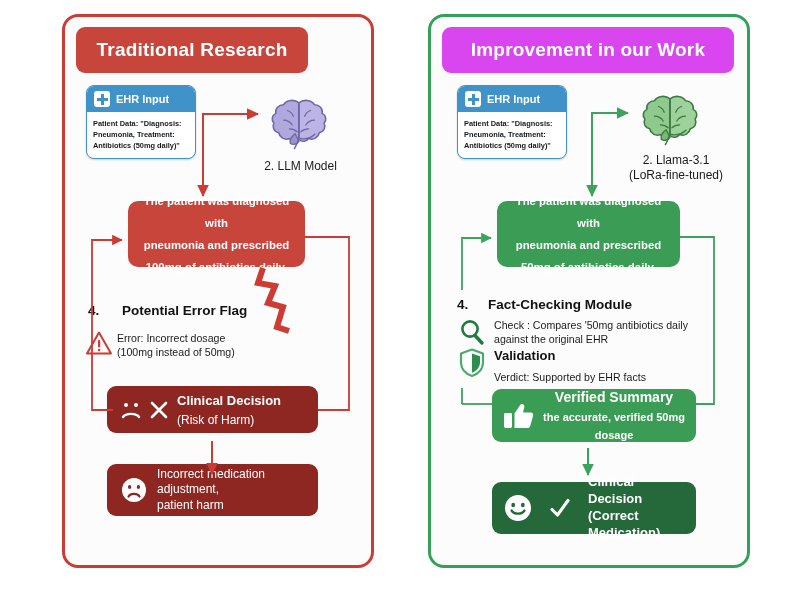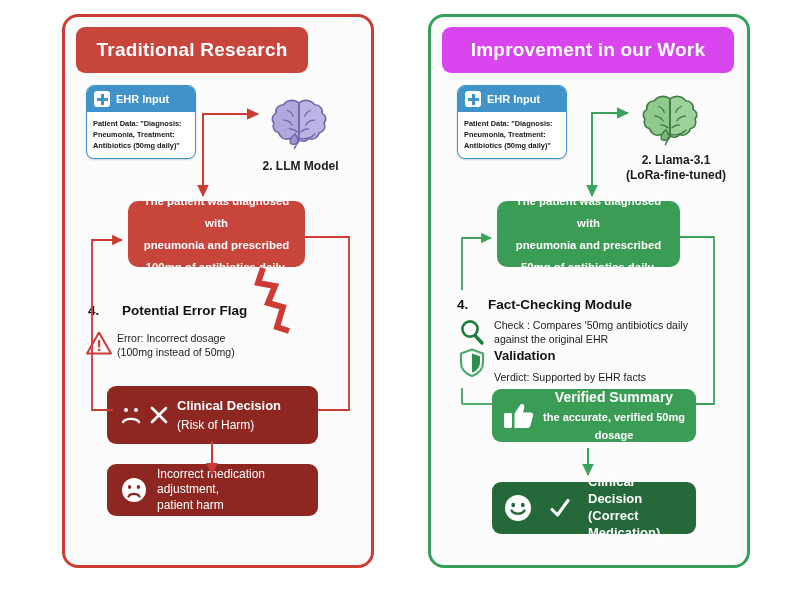--- a/index.html
+++ b/index.html
@@ -42,21 +42,21 @@
     content:"";position:absolute;background:#3f93c9;
   }
   .ehr-badge:before{left:6.5px;top:2.5px;width:3px;height:11px;}
   .ehr-badge:after{left:2.5px;top:6.5px;width:11px;height:3px;}
   .ehr-title{color:#ffffff;font-size:11px;font-weight:bold;}
   .ehr-body{padding:6px 6px 7px 6px;color:#15191c;font-size:7.4px;font-weight:bold;line-height:1.5;}
 
   
   .brain{position:absolute;width:62px;height:56px;}
   .brain-label{
-    position:absolute;text-align:center;font-size:12px;font-weight:bold;color:#1b1b1b;line-height:1.25;
+    position:absolute;text-align:center;font-size:12px;font-weight:normal;color:#1b1b1b;line-height:1.25;
   }
 
   
   .summary{
     position:absolute;border-radius:10px;color:#ffffff;font-weight:bold;
     display:flex;flex-direction:column;align-items:center;justify-content:center;
     text-align:center;font-size:11.4px;line-height:1.95;padding:8px 10px;box-sizing:border-box;
   }
   .summary-left{left:128px;top:201px;width:177px;height:66px;background:#c8453c;}
   .summary-right{left:497px;top:201px;width:183px;height:66px;background:#3b9c55;}
@@ -68,21 +68,21 @@
   
   .detail{position:absolute;font-size:10.6px;color:#1c1c1c;line-height:1.34;}
   .detail b{font-weight:normal;}
   .sub-head{position:absolute;font-size:13px;font-weight:bold;color:#111;}
 
   
   .result-box{
     position:absolute;border-radius:9px;color:#ffffff;box-sizing:border-box;
     display:flex;align-items:center;
   }
-  .rb-decision-left{left:107px;top:386px;width:211px;height:58px;background:#8e2722;padding:0 10px;}
+  .rb-decision-left{left:107px;top:386px;width:211px;height:47px;background:#8e2722;padding:0 10px;}
   .rb-harm-left{left:107px;top:464px;width:211px;height:52px;background:#8e2722;padding:0 10px;}
   .rb-verified-right{left:492px;top:389px;width:204px;height:53px;background:#3b9c55;padding:0 8px;}
   .rb-decision-right{left:492px;top:482px;width:204px;height:52px;background:#25693a;padding:0 10px;gap:11px;}
 
   .rb-text-strong{font-weight:bold;font-size:13px;line-height:1.3;}
   .rb-text-normal{font-size:12px;line-height:1.3;}
   .rb-text-small{font-size:11px;line-height:1.35;font-weight:bold;}
 
   svg{display:block;overflow:visible;}
   .arrows{position:absolute;left:0;top:0;width:805px;height:591px;pointer-events:none;}

